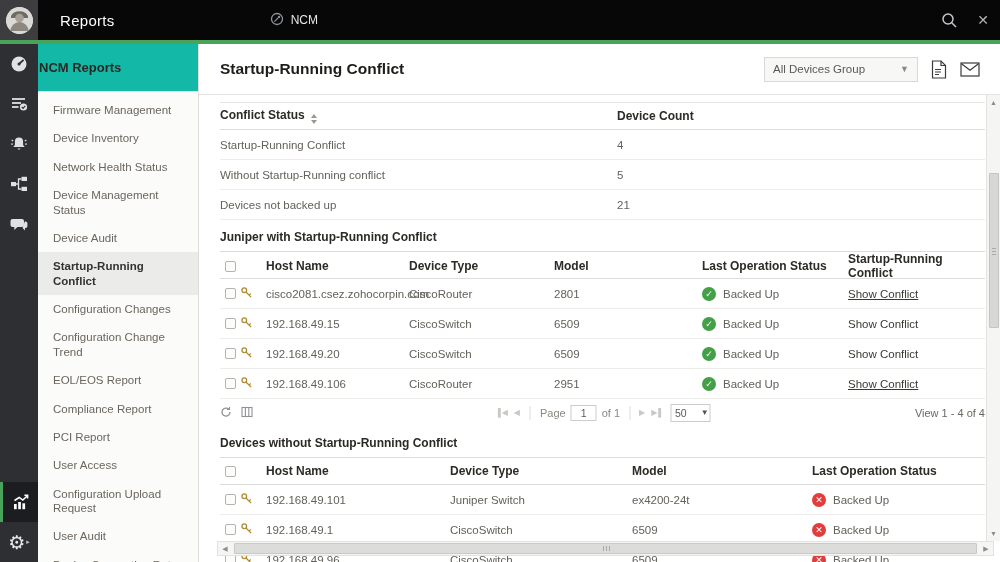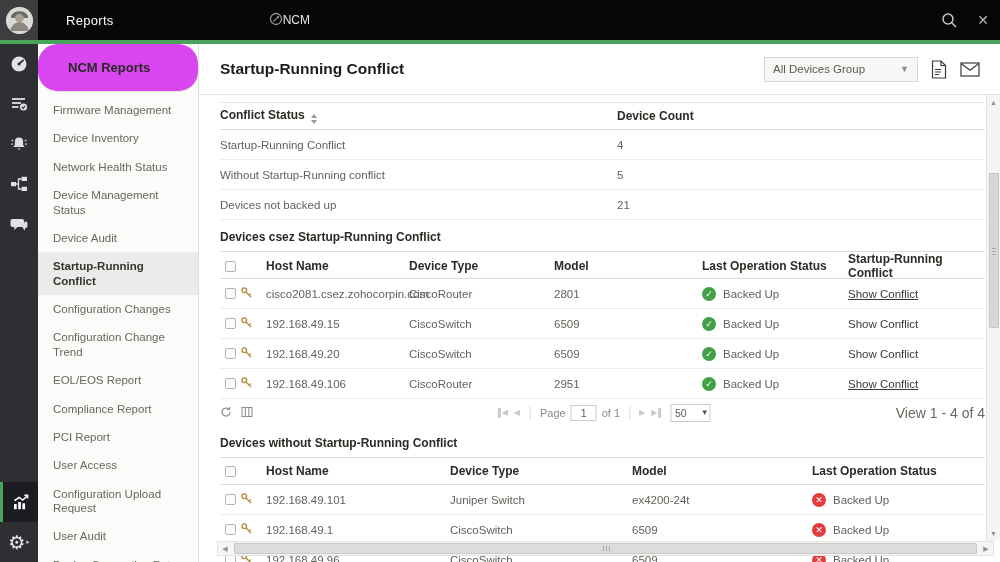--- a/index.html
+++ b/index.html
@@ -3,38 +3,38 @@
 <meta charset="utf-8">
 <style>
   * { margin:0; padding:0; box-sizing:border-box; }
   html,body { width:1000px; height:562px; font-family:"Liberation Sans", sans-serif; background:#fff; overflow:hidden; }
   .screen { position:relative; width:1000px; height:562px; background:#fff; overflow:hidden; }
 
   
   .topbar { position:absolute; top:0; left:0; width:1000px; height:40px; background:#070708; display:flex; align-items:center; }
   .avatar-box { width:38px; height:40px; background:#3d3d40; display:flex; align-items:center; justify-content:center; cursor:pointer; }
   .avatar-img { width:27px; height:27px; border-radius:50%; overflow:hidden; background:#d9d9d6; }
-  .app-title { color:#fdfdfd; font-size:13px; margin-left:28px; letter-spacing:.3px; }
-  .ncm-tab { display:flex; align-items:center; margin-left:155px; color:#e6e7e9; font-size:12px; cursor:pointer; }
+  .app-title { color:#fdfdfd; font-size:15px; margin-left:22px; letter-spacing:.3px; }
+  .ncm-tab { display:flex; align-items:center; gap:7px; margin-left:155px; color:#e6e7e9; font-size:12px; cursor:pointer; }
   .topbar-spacer { flex:1; }
   .top-icon { width:34px; height:40px; display:flex; align-items:center; justify-content:center; cursor:pointer; }
   .close-glyph { color:#aeb2b6; font-size:14px; }
   .green-strip { position:absolute; top:40px; left:0; width:1000px; height:4px; background:#4aa35a; }
 
   
   .rail { position:absolute; top:44px; left:0; width:38px; height:518px; background:#2e2f33; display:flex; flex-direction:column; align-items:stretch; }
   .rail-btn { height:40px; display:flex; align-items:center; justify-content:center; cursor:pointer; }
   .rail-spacer { flex:1; }
   .rail-btn.active { background:#1c1d21; border-left:3px solid #4aa35a; }
   .gear-glyph { color:#e7e8ea; font-size:19px; line-height:1; }
   .gear-caret { color:#bfc1c4; font-size:7px; margin-left:1px; }
 
   
   .sidebar { position:absolute; top:44px; left:38px; width:161px; height:518px; background:#fbfbfa; border-right:1px solid #dddddb; }
-  .sidebar-header { height:48px; background:#d946ef; border-bottom:1px solid #e3e3e1; display:flex; align-items:center; padding-left:30px; font-weight:bold; font-size:13px; color:#292824;border-radius:20px; }
+  .sidebar-header { height:48px; background:#14b8a6; border-bottom:1px solid #e3e3e1; display:flex; align-items:center; padding-left:1px; font-weight:bold; font-size:13px; color:#292824; }
   .side-menu { list-style:none; padding-top:4px; }
   .side-menu li { padding:7px 10px 7px 15px; font-size:11.5px; color:#6b665d; cursor:pointer; line-height:1.25; }
   .side-menu li.active { background:#ebebe9; color:#35332e; font-weight:bold; }
 
   
   .main { position:absolute; top:44px; left:199px; width:801px; height:518px; background:#fff; }
   .main-header { position:absolute; top:0; left:0; right:0; height:51px; display:flex; align-items:center; padding:0 20px 0 21px; border-bottom:1px solid #e4e4e2; }
   .page-title { font-size:15.5px; font-weight:bold; color:#1e1d1a; }
   .group-select { margin-left:auto; width:154px; height:25px; background:#f7f7f6; border:1px solid #d8d8d6; display:flex; align-items:center; padding:0 8px; font-size:11.5px; color:#5a5851; cursor:pointer; }
   .group-select .chev { margin-left:auto; color:#8a8a86; font-size:9px; }
@@ -68,21 +68,21 @@
 
   
   .pager { height:27px; display:flex; align-items:center; position:relative; font-size:11px; color:#8b8880; }
   .pager-left { display:flex; gap:9px; align-items:center; }
   .pager-center { position:absolute; left:50%; transform:translateX(-50%); display:flex; align-items:center; gap:5px; }
   .pg-arrow { color:#c8c8c4; font-size:8px; cursor:pointer; letter-spacing:1px; }
   .pg-sep { width:1px; height:14px; background:#ddddda; margin:0 4px; }
   .pg-box { width:26px; height:16px; border:1px solid #ccccca; background:#fff; text-align:center; font-size:10.5px; color:#5b5953; line-height:15px; }
   .pg-size { width:40px; height:18px; border:1px solid #ccccca; background:#fff; display:flex; align-items:center; padding:0 4px; gap:14px; font-size:10.5px; color:#5b5953; cursor:pointer; }
   .pg-size .chev { margin-left:auto; font-size:8px; color:#55534d; }
-  .pager-right { margin-left:auto; font-size:14px; color:#6a675f; }
+  .pager-right { margin-left:auto; font-size:11px; color:#6a675f; }
 
   
   .vscroll { position:absolute; top:51px; right:0; width:14px; bottom:21px; background:#f5f5f4; border-left:1px solid #e3e3e1; }
   .vscroll .arr { position:absolute; left:0; width:13px; height:13px; text-align:center; font-size:7px; color:#8d8d8a; line-height:13px; cursor:pointer; }
   .vscroll .arr.up { top:1px; } .vscroll .arr.down { bottom:1px; }
   .vthumb { position:absolute; left:1.5px; width:10px; top:78px; height:155px; background:#d7d7d5; border:1px solid #c5c5c3; border-radius:1px; cursor:grab; }
   .vthumb:before { content:""; position:absolute; left:2px; right:2px; top:50%; height:1px; background:#a9a9a6; box-shadow:0 -3px 0 #a9a9a6, 0 3px 0 #a9a9a6; }
   .hscroll { position:absolute; left:18px; right:6px; bottom:6px; height:15px; background:#f5f5f4; border:1px solid #e3e3e1; display:flex; align-items:center; }
   .hscroll .arr { width:14px; text-align:center; font-size:7px; color:#8d8d8a; cursor:pointer; }
   .hthumb { flex:1; height:11px; margin:0 2px; background:#dcdcda; border:1px solid #c9c9c6; border-radius:1px; position:relative; cursor:grab; }
@@ -251,21 +251,21 @@
       </div>
       <div class="t-sum-row">
         <div>Without Startup-Running conflict</div>
         <div>5</div>
       </div>
       <div class="t-sum-row">
         <div>Devices not backed up</div>
         <div>21</div>
       </div>
 
-      <div class="section-title">Devices csez Startup-Running Conflict</div>
+      <div class="section-title">Juniper with Startup-Running Conflict</div>
       <div class="t-with">
         <div class="dev-head">
           <span class="cbx"></span>
           <span></span>
           <div>Host Name</div>
           <div>Device Type</div>
           <div>Model</div>
           <div>Last Operation Status</div>
           <div>Startup-Running Conflict</div>
         </div>

